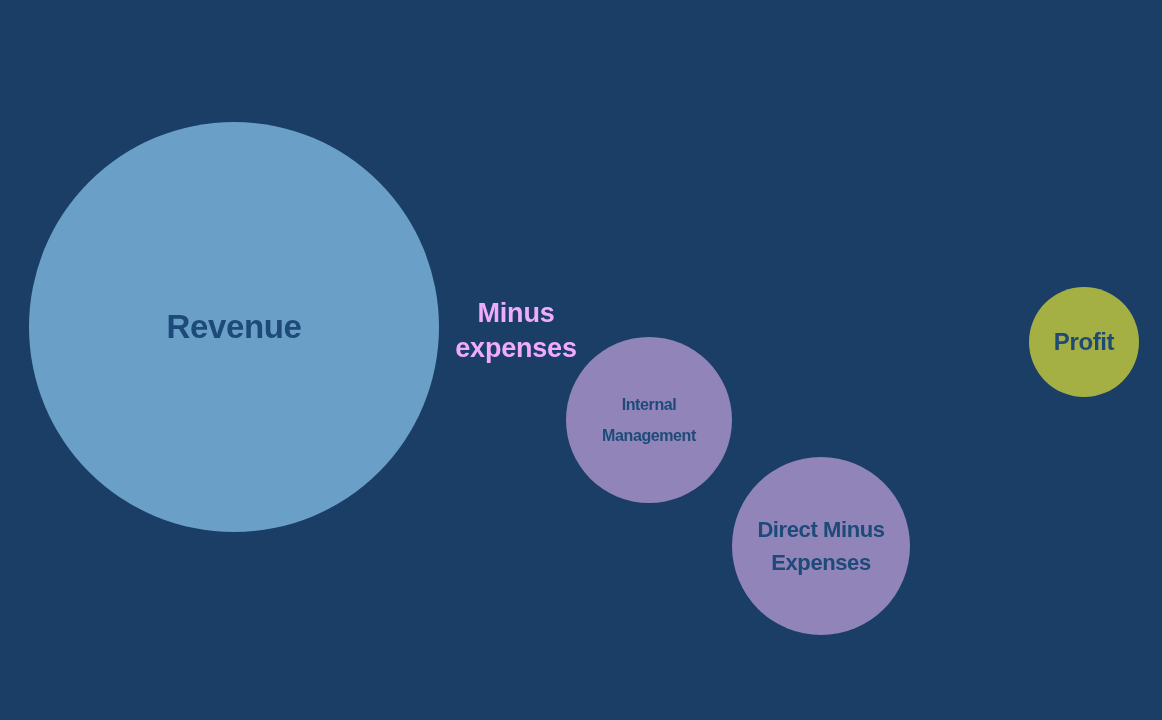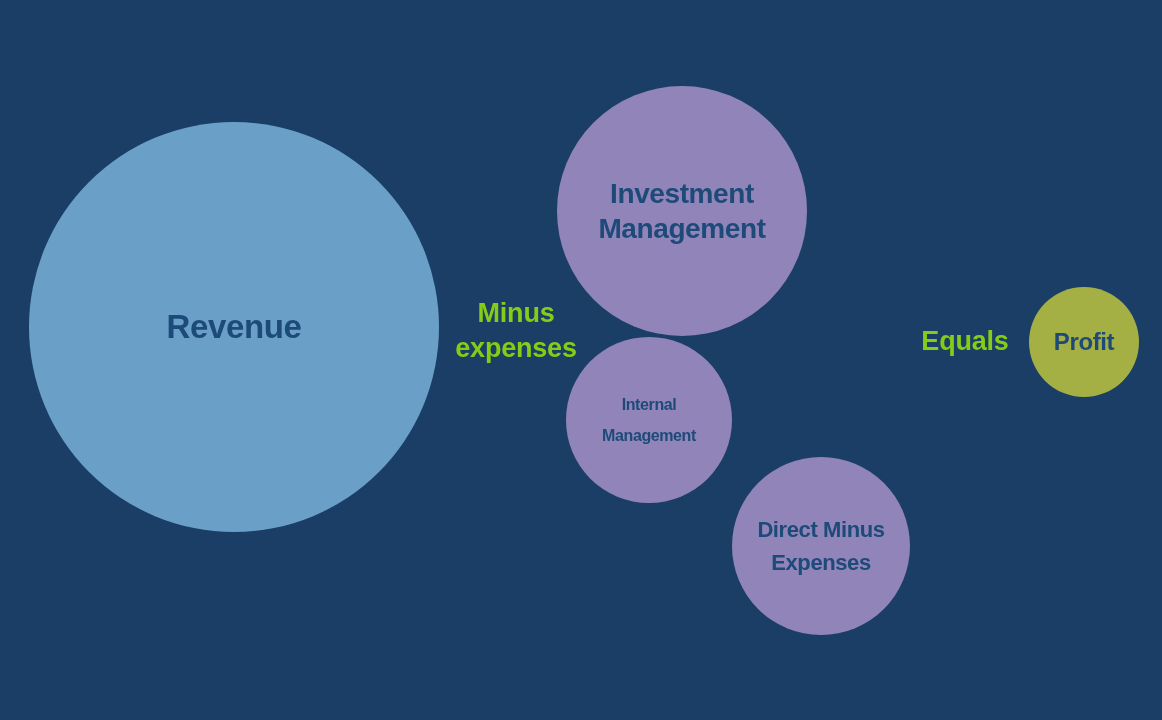--- a/index.html
+++ b/index.html
@@ -46,21 +46,21 @@
     font-size: 22px; line-height: 33px;
   }
   .circle-profit {
     left: 1029px; top: 287px; width: 110px; height: 110px;
     background: #a4b044;
     font-size: 24px;
     text-align: center;
   }
   .operator {
     position: absolute;
-    color: #84cc16;
+    color: #f0abfc;
     font-size: 27px;
     line-height: 35px;
     text-align: center;
     letter-spacing: -0.2px;
   }
   .op-minus { left: 440px; top: 296px; width: 152px; }
   .op-equals { left: 903px; top: 324px; width: 124px; }
 </style>
 </head>
 <body>
@@ -69,37 +69,30 @@
 
   <div class="circle circle-revenue">
     <span>Revenue</span>
   </div>
 
   <div class="operator op-minus">
     <div>Minus</div>
     <div>expenses</div>
   </div>
 
-  <div class="circle circle-expense circle-investment-management">
-    <div>Investment</div>
-    <div>Management</div>
-  </div>
 
   <div class="circle circle-expense circle-internal-servicing">
     <div>Internal</div>
     <div>Management</div>
   </div>
 
 
   <div class="circle circle-expense circle-direct-fund-expenses">
     <div>Direct Minus</div>
     <div>Expenses</div>
   </div>
 
-  <div class="operator op-equals">
-    <span>Equals</span>
-  </div>
 
   <div class="circle circle-profit">
     <span>Profit</span>
   </div>
 
 </div>
 
 </body></html>

